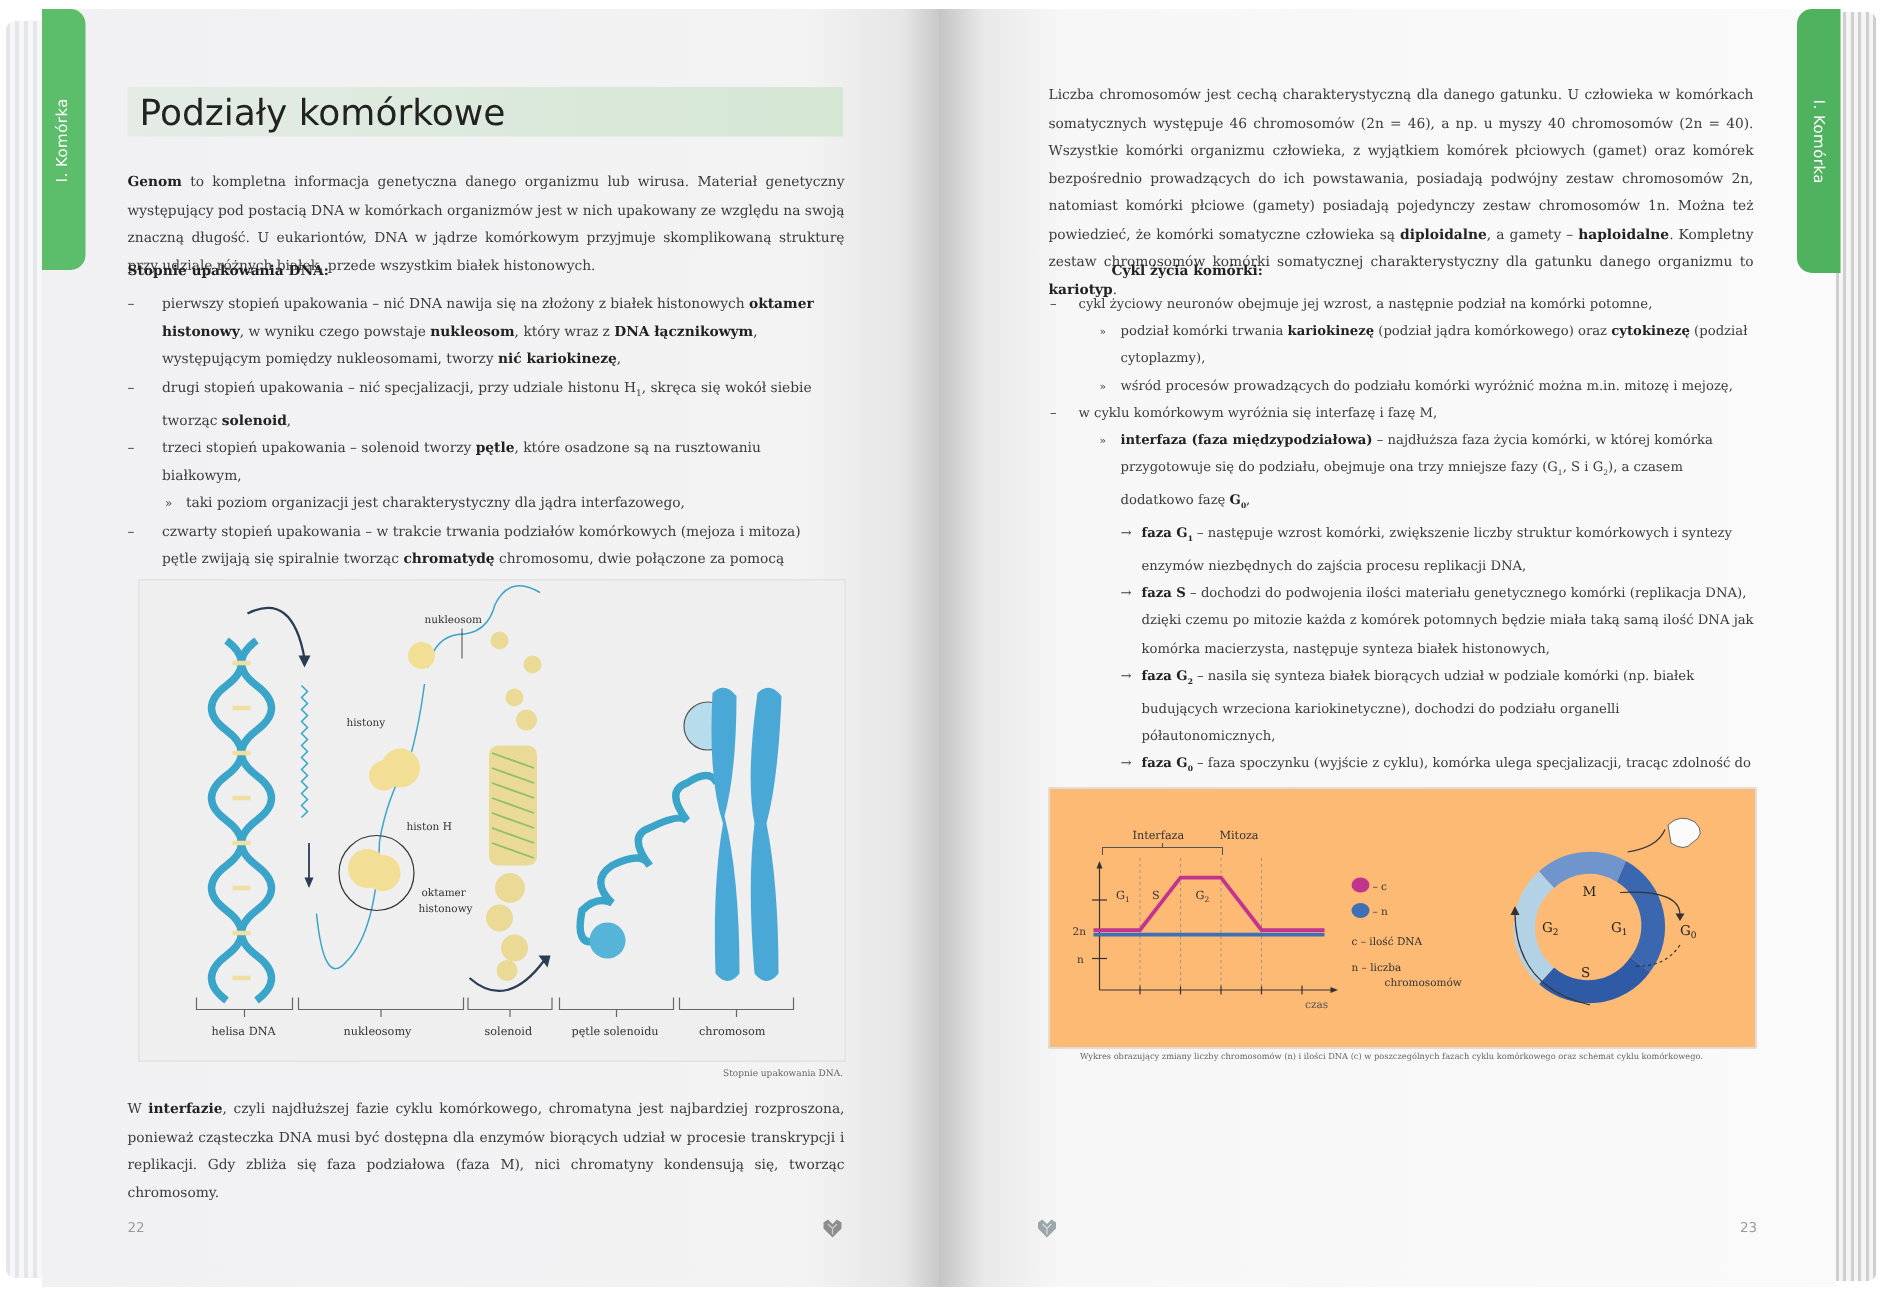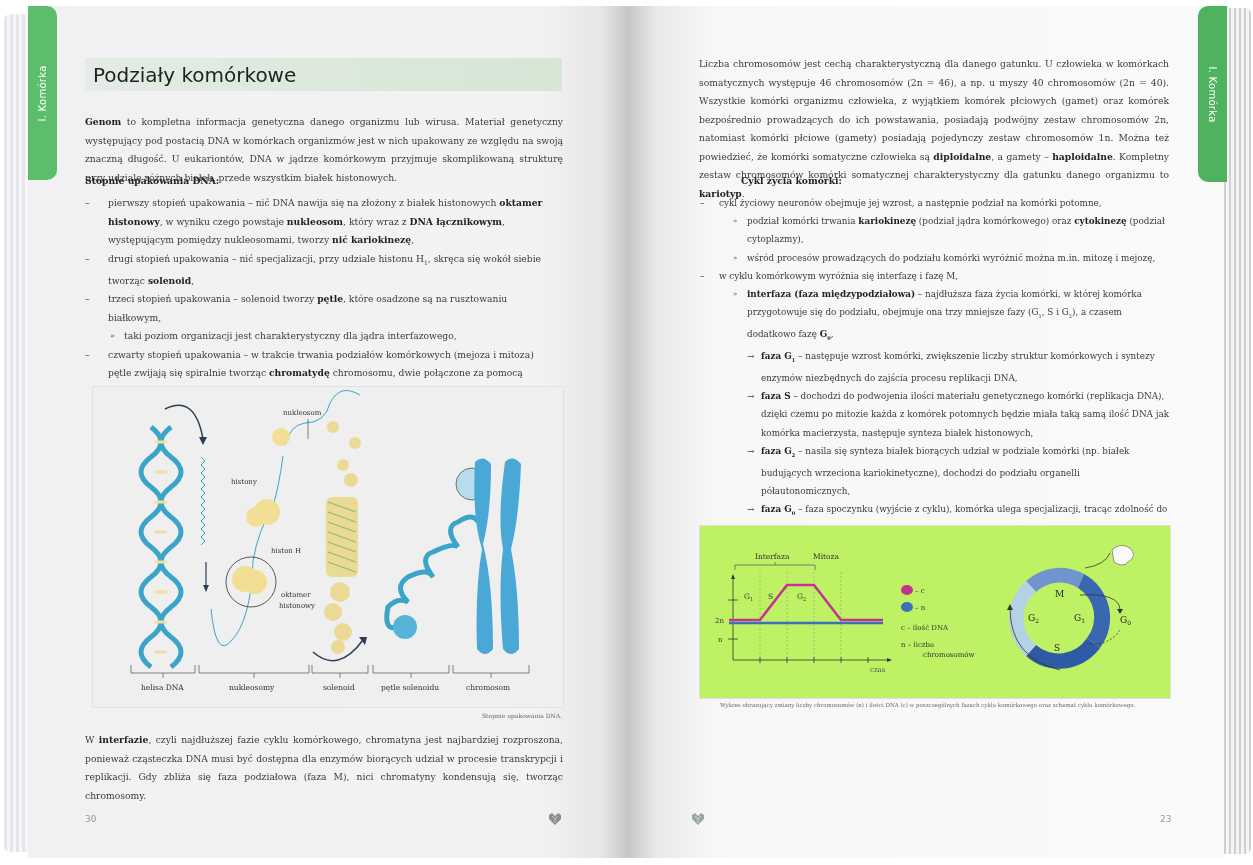--- a/index.html
+++ b/index.html
@@ -8,31 +8,31 @@
   .stack-right{position:absolute;right:2px;top:8px;width:30px;height:846px;background:repeating-linear-gradient(90deg,#f5f5f5 0 3px,#cfcfcf 3px 5px);border-radius:0 6px 6px 0;}
   .page{position:absolute;top:6px;height:852px;box-sizing:border-box;}
   .page-left{left:28px;width:598px;background:linear-gradient(90deg,#f1f1f3 0%,#f3f3f4 85%,#e6e6e6 96%,#c9c9c9 100%);}
   .page-right{left:626px;width:598px;background:linear-gradient(90deg,#c4c4c4 0%,#e9e9e9 5%,#f7f7f7 14%,#fafafa 100%);}
   .tab{position:absolute;width:29px;background:#5cbd6a;display:flex;align-items:center;justify-content:center;}
   .tab-left{left:28px;top:6px;height:174px;border-radius:0 10px 10px 0;}
   .tab-right{left:1198px;top:6px;height:176px;background:#4fb25e;border-radius:10px 0 0 10px;}
   .tab span{color:#fff;font-family:"DejaVu Sans",sans-serif;font-size:10px;white-space:nowrap;transform:rotate(-90deg);display:block;letter-spacing:0.3px;}
   .tab-right span{transform:rotate(90deg);}
   .title-bar{position:absolute;left:85px;top:58px;width:477px;height:33px;background:linear-gradient(90deg,#e4ece5,#d9e8d9 70%,#d6e7d6);}
-  .title-bar h1{margin:0;padding:0 0 0 8px;font-family:"DejaVu Sans",sans-serif;font-weight:normal;font-size:20px;line-height:35px;color:#222;}
+  .title-bar h1{margin:0;padding:0 0 0 8px;font-family:"DejaVu Sans",sans-serif;font-weight:normal;font-size:24px;line-height:35px;color:#222;}
   .txt{position:absolute;font-size:9.2px;line-height:18.5px;color:#3b3b3b;}
   .txt b{color:#222;}
   .just{text-align:justify;}
   .li{position:relative;}
   .dash{position:absolute;left:-23px;}
   .fig-box{position:absolute;left:92px;top:386px;width:470px;height:320px;background:#efefef;border:1px solid #e2e2e2;}
   .caption{position:absolute;font-size:6px;color:#666;}
   .pagenum{position:absolute;font-family:"DejaVu Sans",sans-serif;font-size:9px;color:#999;}
   .logo{position:absolute;width:16px;height:16px;}
-  .chart-box{position:absolute;left:699px;top:525px;width:470px;height:172px;background:#bef264;border:1px solid #dedede;}
+  .chart-box{position:absolute;left:699px;top:525px;width:470px;height:172px;background:#fdba74;border:1px solid #dedede;}
   svg text{font-family:"DejaVu Serif",serif;}
 </style>
 </head>
 <body>
 
 <div class="stack-left"></div>
 <div class="stack-right"></div>
 
 <div class="page page-left"></div>
 <div class="tab tab-left">
@@ -145,21 +145,21 @@
     <text x="288" y="303" font-size="7.5" fill="#333">pętle solenoidu</text>
     <text x="373" y="303" font-size="7.5" fill="#333">chromosom</text>
   </svg>
 </div>
 <div class="caption" style="left:482px;top:712px;">Stopnie upakowania DNA.</div>
 
 <div class="txt just" style="left:85px;top:731px;width:478px;">
   <span>W </span><b>interfazie</b><span>, czyli najdłuższej fazie cyklu komórkowego, chromatyna jest najbardziej rozproszona, ponieważ cząsteczka DNA musi być dostępna dla enzymów biorących udział w procesie transkrypcji i replikacji. Gdy zbliża się faza podziałowa (faza M), nici chromatyny kondensują się, tworząc chromosomy.</span>
 </div>
 
-<div class="pagenum" style="left:85px;top:814px;">30</div>
+<div class="pagenum" style="left:85px;top:814px;">22</div>
 <svg class="logo" style="left:547px;top:811px;" viewBox="0 0 16 16">
   <path d="M8 14 L2 8 L2 4 L5 2 L8 5 L11 2 L14 4 L14 8 Z" fill="#8d8d8d"></path>
   <path d="M5 5 L8 8 L11 5 M8 8 L8 12" stroke="#cfcfcf" stroke-width="0.8" fill="none"></path>
 </svg>
 
 <div class="page page-right"></div>
 <div class="tab tab-right">
     <span>I. Komórka</span>
   </div>
 

